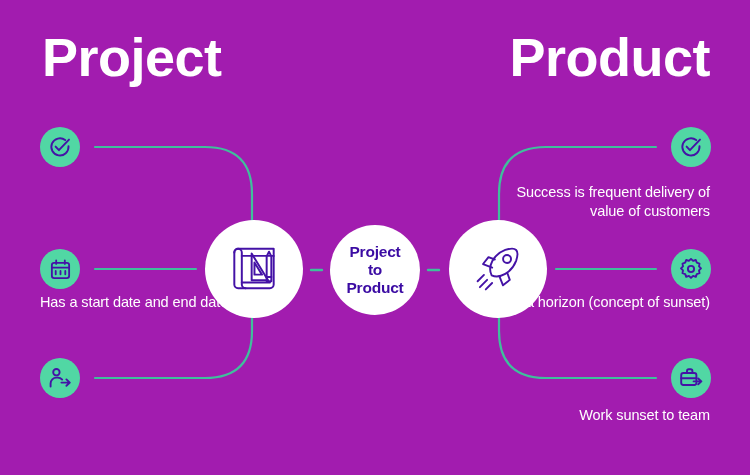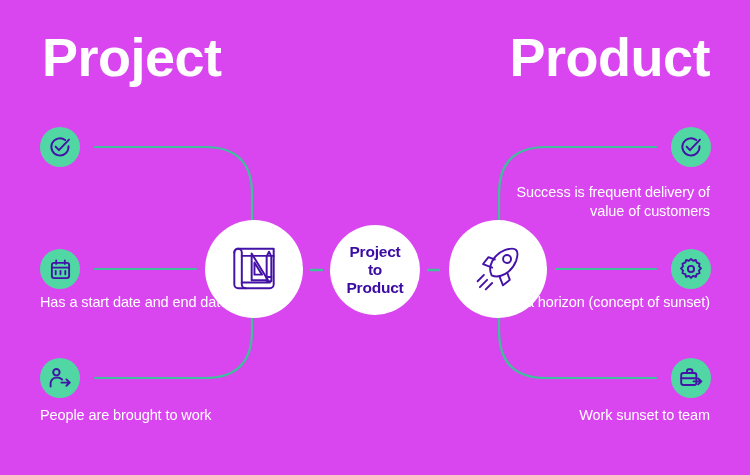--- a/index.html
+++ b/index.html
@@ -5,21 +5,21 @@
   * { box-sizing: border-box; margin: 0; padding: 0; }
   html, body {
     width: 750px; height: 475px;
     overflow: hidden;
     background: #3B0BA3;
     font-family: "Liberation Sans", sans-serif;
   }
   #stage {
     position: relative;
     width: 750px; height: 475px;
-    background: #d946ef;
+    background: #a21caf;
   }
   .layer {
     position: absolute;
     top: 0; left: 0;
     width: 750px; height: 475px;
   }
   svg.layer { display: block; }
 
   
   .title {
@@ -166,21 +166,20 @@
   <div class="badge" id="badge-r3">
     <svg width="24" height="24" viewBox="0 0 24 24" fill="none" stroke="#4412A6" stroke-width="1.9" stroke-linecap="round" stroke-linejoin="round">
       <rect x="2.2" y="7" width="15.2" height="12" rx="2.2"></rect>
       <path d="M8 7 V5 a1.8 1.8 0 0 1 1.8 -1.8 h1.8 A1.8 1.8 0 0 1 13.4 5 V7"></path>
       <path d="M2.2 12.3 H17.4"></path>
       <path d="M14.6 15.4 H22.2 M19.2 12.5 L22.4 15.4 L19.2 18.3"></path>
     </svg>
   </div>
 
   <div class="feature-text left" id="text-l2">Has a start date and end date</div>
-  <div class="feature-text left" id="text-l3">People are brought to work</div>
 
   <div class="feature-text right" id="text-r1">Success is frequent delivery of value of customers</div>
   <div class="feature-text right" id="text-r2">Has a horizon (concept of sunset)</div>
   <div class="feature-text right" id="text-r3">Work sunset to team</div>
 
   <div class="hub" id="hub-left">
     <svg width="60" height="60" viewBox="0 0 64 64" fill="none" stroke="#4412A6" stroke-width="2.1" stroke-linecap="round" stroke-linejoin="round">
 
       <path d="M11 14.5 a4 4 0 0 1 4 -4 h38 v38 a4 4 0 0 1 -4 4 H15 a4 4 0 0 1 -4 -4 Z"></path>
       <path d="M11 14.5 a4 4 0 0 1 4 -4 a4 4 0 0 1 4 4 v34 a4 4 0 0 0 4 4"></path>

